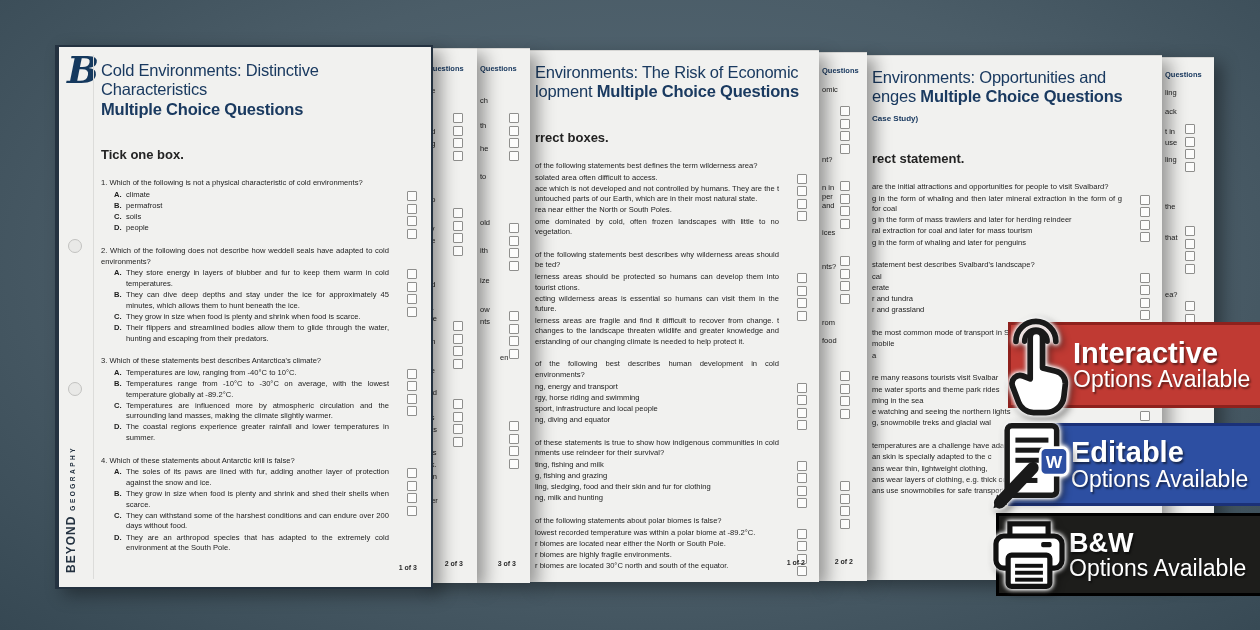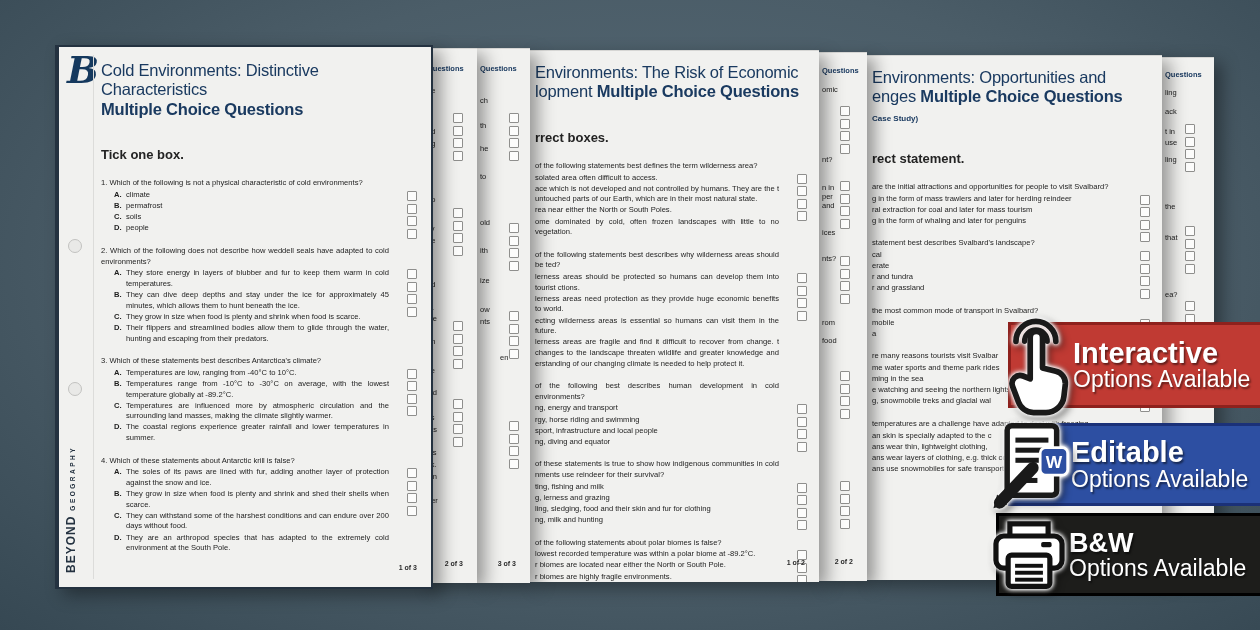--- a/index.html
+++ b/index.html
@@ -324,23 +324,20 @@
               </div>
             </div>
           </div>
           <div class="q">
             <div class="qt">of the following statements best describes why wilderness areas should be ted?</div>
             <div class="opts">
               <div class="opt">
                 <span class="ot">lerness areas should be protected so humans can develop them into tourist ctions.</span>
               </div>
               <div class="opt">
-                <span class="ot">lerness areas need protection as they provide huge economic benefits to world.</span>
-              </div>
-              <div class="opt">
                 <span class="ot">ecting wilderness areas is essential so humans can visit them in the future.</span>
               </div>
               <div class="opt">
                 <span class="ot">lerness areas are fragile and find it difficult to recover from change. t changes to the landscape threaten wildlife and greater knowledge and erstanding of our changing climate is needed to help protect it.</span>
               </div>
               <div class="cbstack">
                 <div class="cb"></div>
                 <div class="cb"></div>
                 <div class="cb"></div>
                 <div class="cb"></div>
@@ -370,21 +367,21 @@
               </div>
             </div>
           </div>
           <div class="q">
             <div class="qt">of these statements is true to show how indigenous communities in cold nments use reindeer for their survival?</div>
             <div class="opts">
               <div class="opt">
                 <span class="ot">ting, fishing and milk</span>
               </div>
               <div class="opt">
-                <span class="ot">g, lerness and grazing</span>
+                <span class="ot">g, fishing and grazing</span>
               </div>
               <div class="opt">
                 <span class="ot">ling, sledging, food and their skin and fur for clothing</span>
               </div>
               <div class="opt">
                 <span class="ot">ng, milk and hunting</span>
               </div>
               <div class="cbstack">
                 <div class="cb"></div>
                 <div class="cb"></div>
@@ -423,21 +420,21 @@
 
   <div class="page sliver" id="pg-s5">
     <div class="sliver-body">
         <div class="frag head" style="top: 14px;">Questions</div>
         <div class="frag" style="top: 33px;">omic</div>
         <div class="frag" style="top: 103px;">nt?</div>
         <div class="frag" style="top: 131px;">n in</div>
         <div class="frag" style="top: 140px;">per</div>
         <div class="frag" style="top: 149px;">and</div>
         <div class="frag" style="top: 176px;">ices</div>
-        <div class="frag" style="top: 202px;">nts?</div>
+        <div class="frag" style="top: 210px;">nts?</div>
         <div class="frag" style="top: 266px; text-align: center;">rom</div>
         <div class="frag" style="top: 284px;">food</div>
         <div class="cbstack" style="top: 53px; left: 21px;">
           <div class="cb"></div>
           <div class="cb"></div>
           <div class="cb"></div>
           <div class="cb"></div>
         </div>
         <div class="cbstack" style="top: 128px; left: 21px;">
           <div class="cb"></div>
@@ -470,20 +467,23 @@
   <div class="page clipped" id="pg-p6">
     <div class="content">
       <div class="t1">Environments: Opportunities and</div>
       <div class="t2"><span class="t2pre">enges</span> <span class="t2bold">Multiple Choice Questions</span></div>
       <div class="subtt">Case Study)</div>
       <div class="instr">rect statement.</div>
       <div class="questions">
           <div class="q">
             <div class="qt">are the initial attractions and opportunities for people to visit Svalbard?</div>
             <div class="opts">
+              <div class="opt">
+                <span class="ot">g in the form of whaling and then later mineral extraction in the form of g for coal</span>
+              </div>
               <div class="opt">
                 <span class="ot">g in the form of mass trawlers and later for herding reindeer</span>
               </div>
               <div class="opt">
                 <span class="ot">ral extraction for coal and later for mass tourism</span>
               </div>
               <div class="opt">
                 <span class="ot">g in the form of whaling and later for penguins</span>
               </div>
               <div class="cbstack">

